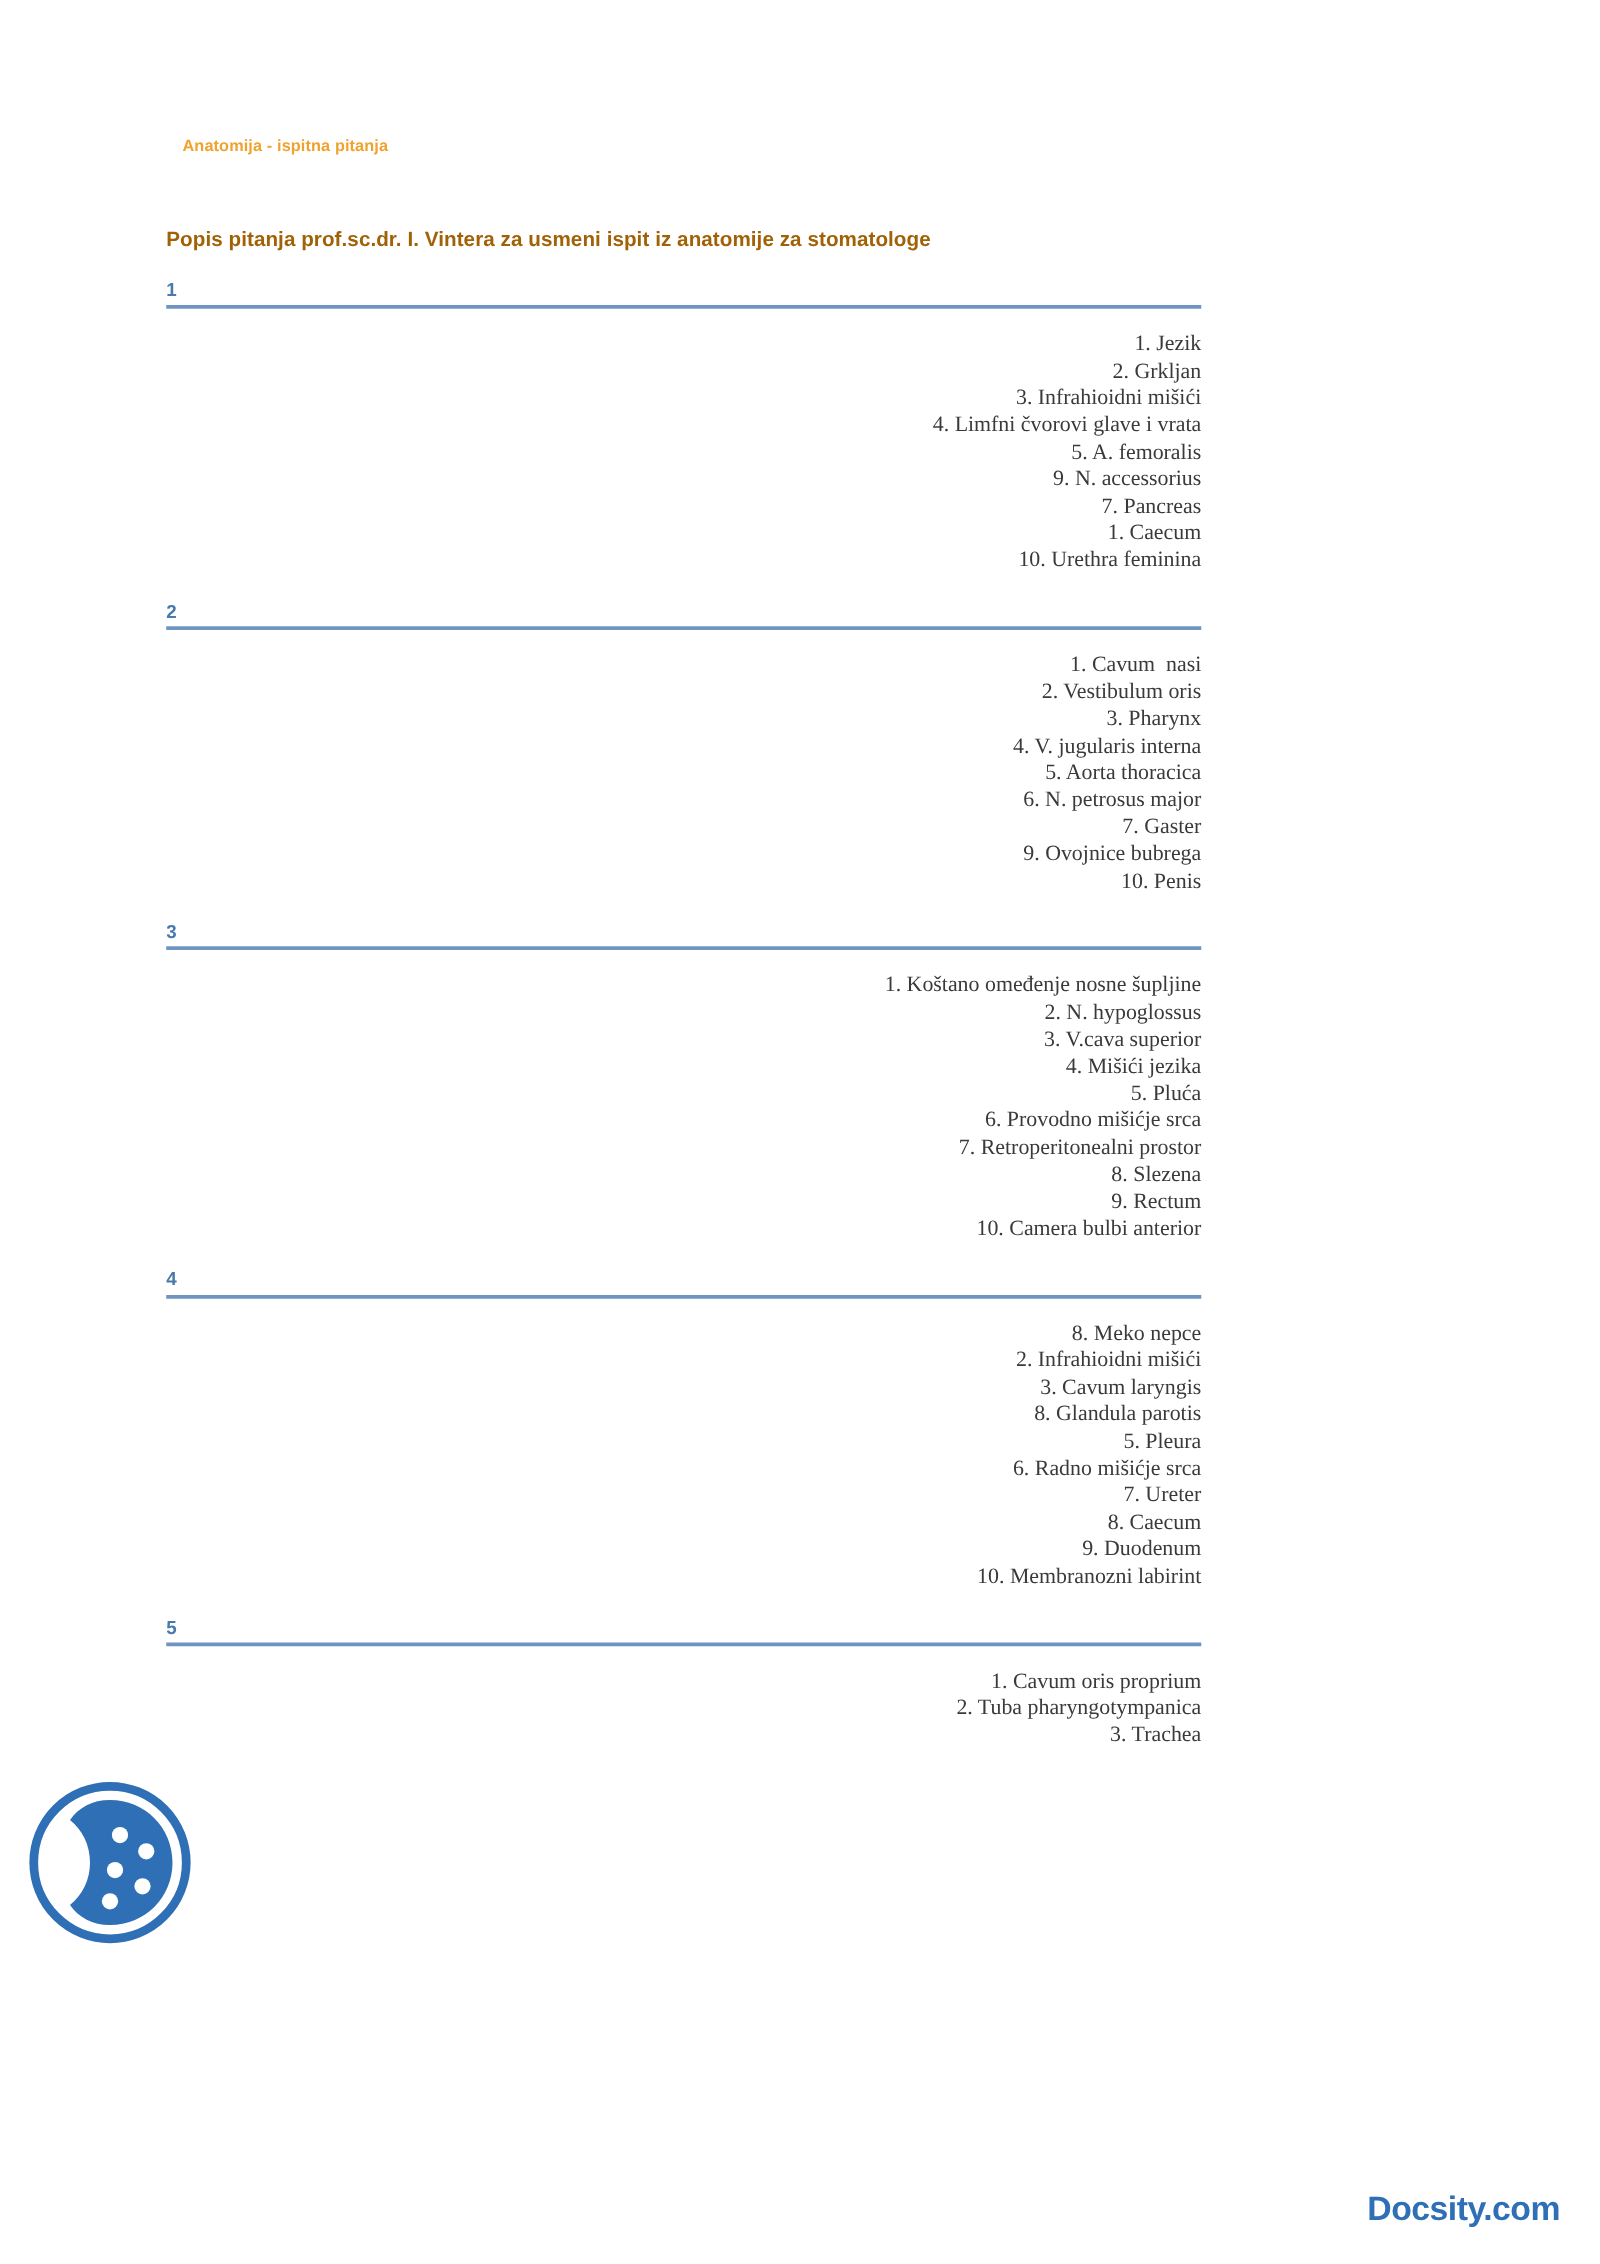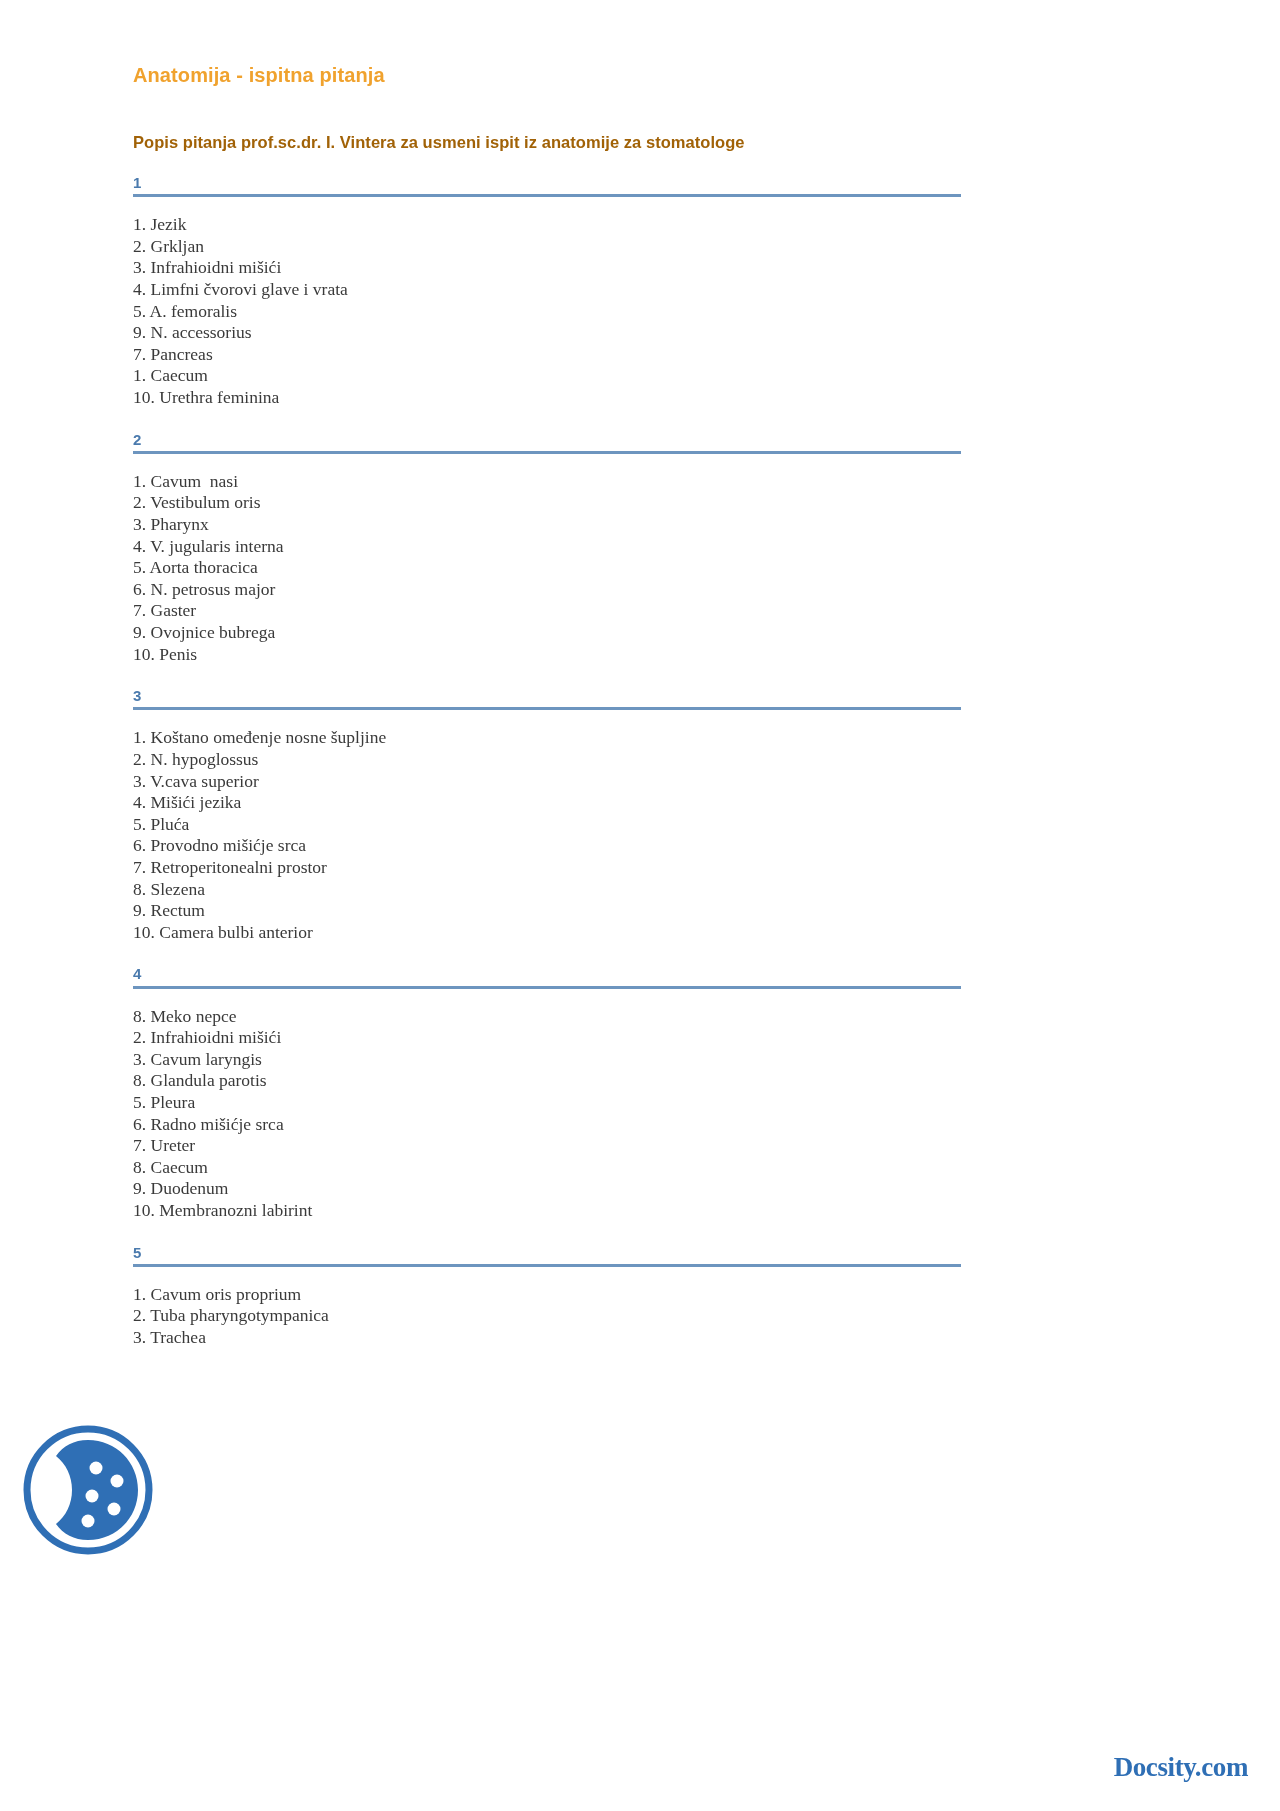--- a/index.html
+++ b/index.html
@@ -26,25 +26,25 @@
   .content {
     position: absolute;
     left: 133px;
     top: 0;
     width: 828px;
   }
 
   .doc-title {
     font-family: "Liberation Sans", "DejaVu Sans", sans-serif;
     font-weight: bold;
-    font-size: 20px;
+    font-size: 13px;
     color: #f0a22e;
     letter-spacing: 0.1px;
-    margin: 0;
-    padding-top: 64px;
+    margin: 13px;
+    padding-top: 96px;
   }
 
   .doc-subtitle {
     font-family: "Liberation Sans", "DejaVu Sans", sans-serif;
     font-weight: bold;
     font-size: 16.5px;
     color: #a16207;
     letter-spacing: 0.05px;
     margin: 0;
     padding-top: 46px;
@@ -63,20 +63,21 @@
     padding-bottom: 3px;
     border-bottom: 3.5px solid #6d95bf;
     line-height: 1.15;
   }
 
   .q-list {
     list-style: none;
     margin: 0;
     padding: 0;
     padding-top: 17px;
+    text-align: right;
   }
 
   .q-list li {
     font-family: "Liberation Serif", "DejaVu Serif", serif;
     font-size: 17.5px;
     color: #3a3a3a;
     line-height: 21.6px;
     white-space: pre;
   }
 
@@ -86,21 +87,21 @@
     left: 22px;
     top: 1424px;
     width: 132px;
     height: 132px;
   }
 
   .footer-brand {
     position: absolute;
     right: 32px;
     bottom: 28px;
-    font-family: Liberation Serif, serif;
+    font-family: Liberation Sans, sans-serif;
     font-weight: bold;
     font-size: 27px;
     color: #2f6fb5;
     letter-spacing: -0.4px;
   }
 </style>
 </head>
 <body>
 
 <div class="page">

